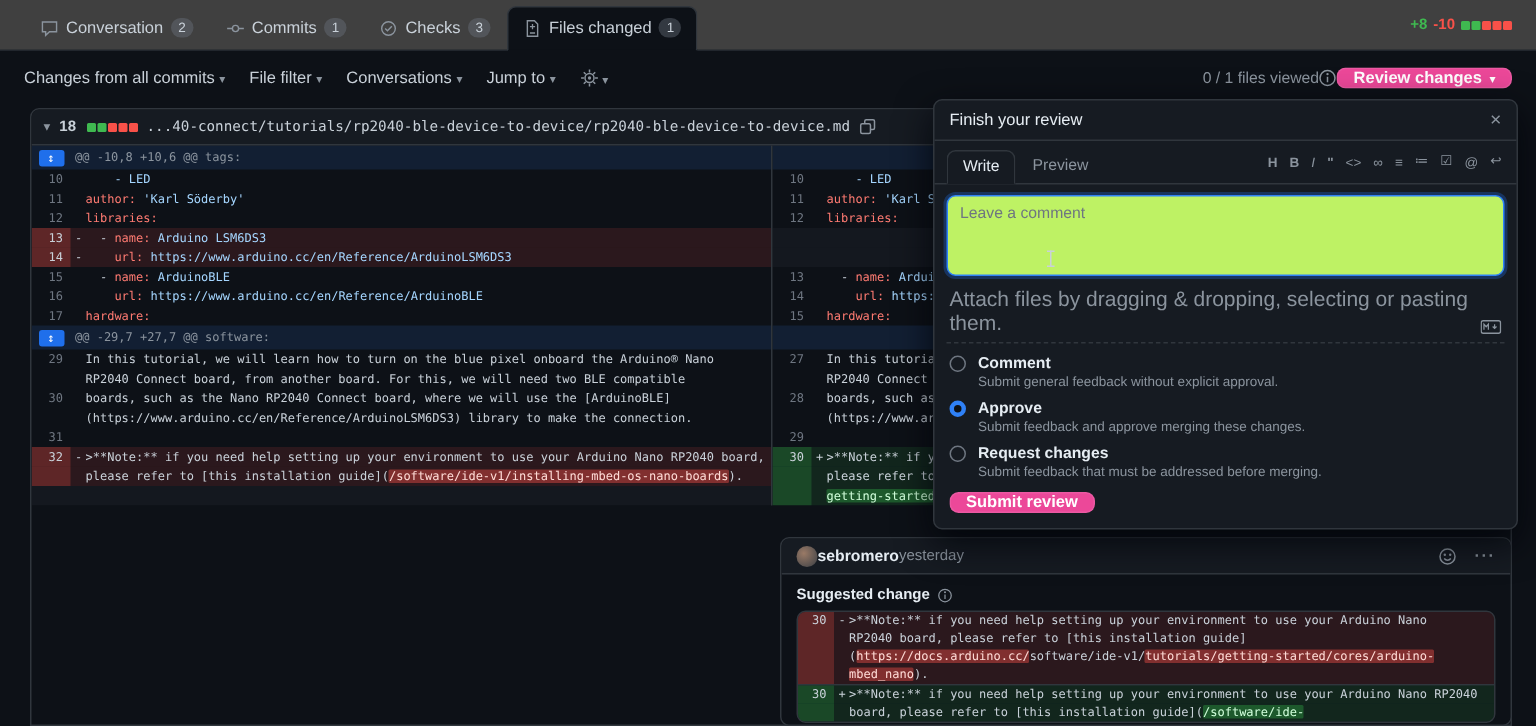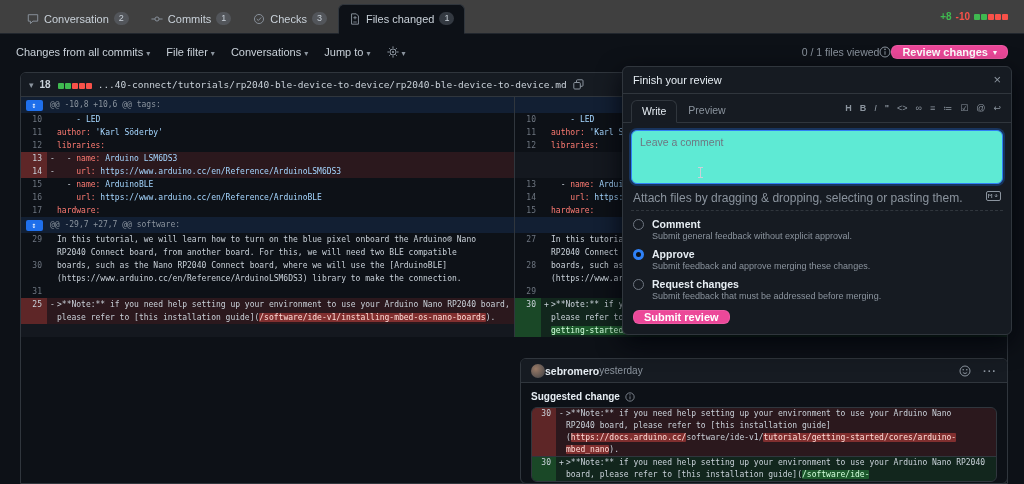--- a/index.html
+++ b/index.html
@@ -54,26 +54,26 @@
   
   .popup{position:absolute;left:622px;top:66px;width:390px;background:#161b22;border:1px solid #30363d;border-radius:6px;box-shadow:0 8px 24px rgba(1,4,9,.85);z-index:10}
   .popup-h{display:flex;justify-content:space-between;align-items:center;padding:7px 10px;border-bottom:1px solid #30363d;font-weight:400;font-size:11px;color:#e6edf3}
   .close{color:#8b949e;cursor:pointer;font-size:13px;line-height:10px}
   .wtabs{display:flex;align-items:center;padding:5px 8px 0;border-bottom:1px solid #30363d}
   .wtab{padding:4px 10px 5px;font-size:10.5px;color:#8b949e;cursor:pointer;border:1px solid transparent}
   .wtab.active{color:#e6edf3;background:#161b22;border-color:#30363d #30363d #161b22;border-radius:6px 6px 0 0;margin-bottom:-1px}
   .fmt{margin-left:auto;display:flex;gap:8px;align-items:center;padding:0 2px 6px;color:#8b949e;font-size:9px}
   .fmt span{cursor:pointer;white-space:nowrap}
   .fmt .b{font-weight:bold}.fmt .i{font-style:italic}
-  .cbox{margin:7px 8px 0;border:1px solid #2f81f7;box-shadow:0 0 0 2px rgba(31,111,235,.3);border-radius:6px;background:#5eead4;height:54px;position:relative;padding:5px 8px;cursor:text}
+  .cbox{margin:7px 8px 0;border:1px solid #2f81f7;box-shadow:0 0 0 2px rgba(31,111,235,.3);border-radius:6px;background:#bef264;height:54px;position:relative;padding:5px 8px;cursor:text}
   .ph{color:#6e7681;font-size:10.5px}
   .ibeam{position:absolute;left:68px;top:36px;width:1px;height:11px;background:#c9d1d9}
   .ibeam::before,.ibeam::after{content:"";position:absolute;left:-2px;width:5px;height:1px;background:#c9d1d9}
   .ibeam::after{bottom:0}
-  .attach{margin:4px 8px 0;padding:3px 2px 5px;border-bottom:1px dashed #30363d;display:flex;justify-content:space-between;align-items:flex-start;color:#8b949e;font-size:12px;cursor:pointer}
+  .attach{margin:4px 8px 0;padding:3px 2px 5px;border-bottom:1px dashed #30363d;display:flex;justify-content:space-between;align-items:flex-end;color:#8b949e;font-size:14px;cursor:pointer}
   .opts{padding:7px 10px 0}
   .opt{display:flex;gap:8px;margin-bottom:7px;cursor:pointer}
   .radio{width:11px;height:11px;border-radius:50%;border:1px solid #6e7681;flex:none;margin-top:1px;background:transparent}
   .radio.on{border:3.5px solid #2f81f7;background:#0d1117}
   .opt-label{font-size:10.5px;font-weight:600;color:#e6edf3;line-height:12px}
   .opt-desc{font-size:9px;color:#8b949e;margin-top:1px}
   .popup-f{padding:2px 10px 10px}
 
   
   .card{position:absolute;left:520px;top:358px;width:488px;height:126px;border:1px solid #30363d;border-radius:6px;background:#0d1117;overflow:hidden;z-index:5}
@@ -246,21 +246,21 @@
         </div>
         <div class="drow ctx">
           <span class="dnum"></span>
           <span class="dcode"><span class="mark"> </span><span class="seg-p">(https://www.arduino.cc/en/Reference/ArduinoLSM6DS3) library to make the connection.</span></span>
         </div>
         <div class="drow ctx">
           <span class="dnum">31</span>
           <span class="dcode"><span class="mark"> </span></span>
         </div>
         <div class="drow del">
-          <span class="dnum">25</span>
+          <span class="dnum">32</span>
           <span class="dcode"><span class="mark">-</span><span class="seg-p">&gt;**Note:** if you need help setting up your environment to use your Arduino Nano RP2040 board,</span></span>
         </div>
         <div class="drow del">
           <span class="dnum"></span>
           <span class="dcode"><span class="mark"> </span><span class="seg-p">please refer to [this installation guide](</span><span class="seg-hd">/software/ide-v1/installing-mbed-os-nano-boards</span><span class="seg-p">).</span></span>
         </div>
         <div class="drow fill">
           <span class="dnum"></span>
           <span class="dcode"></span>
         </div>

